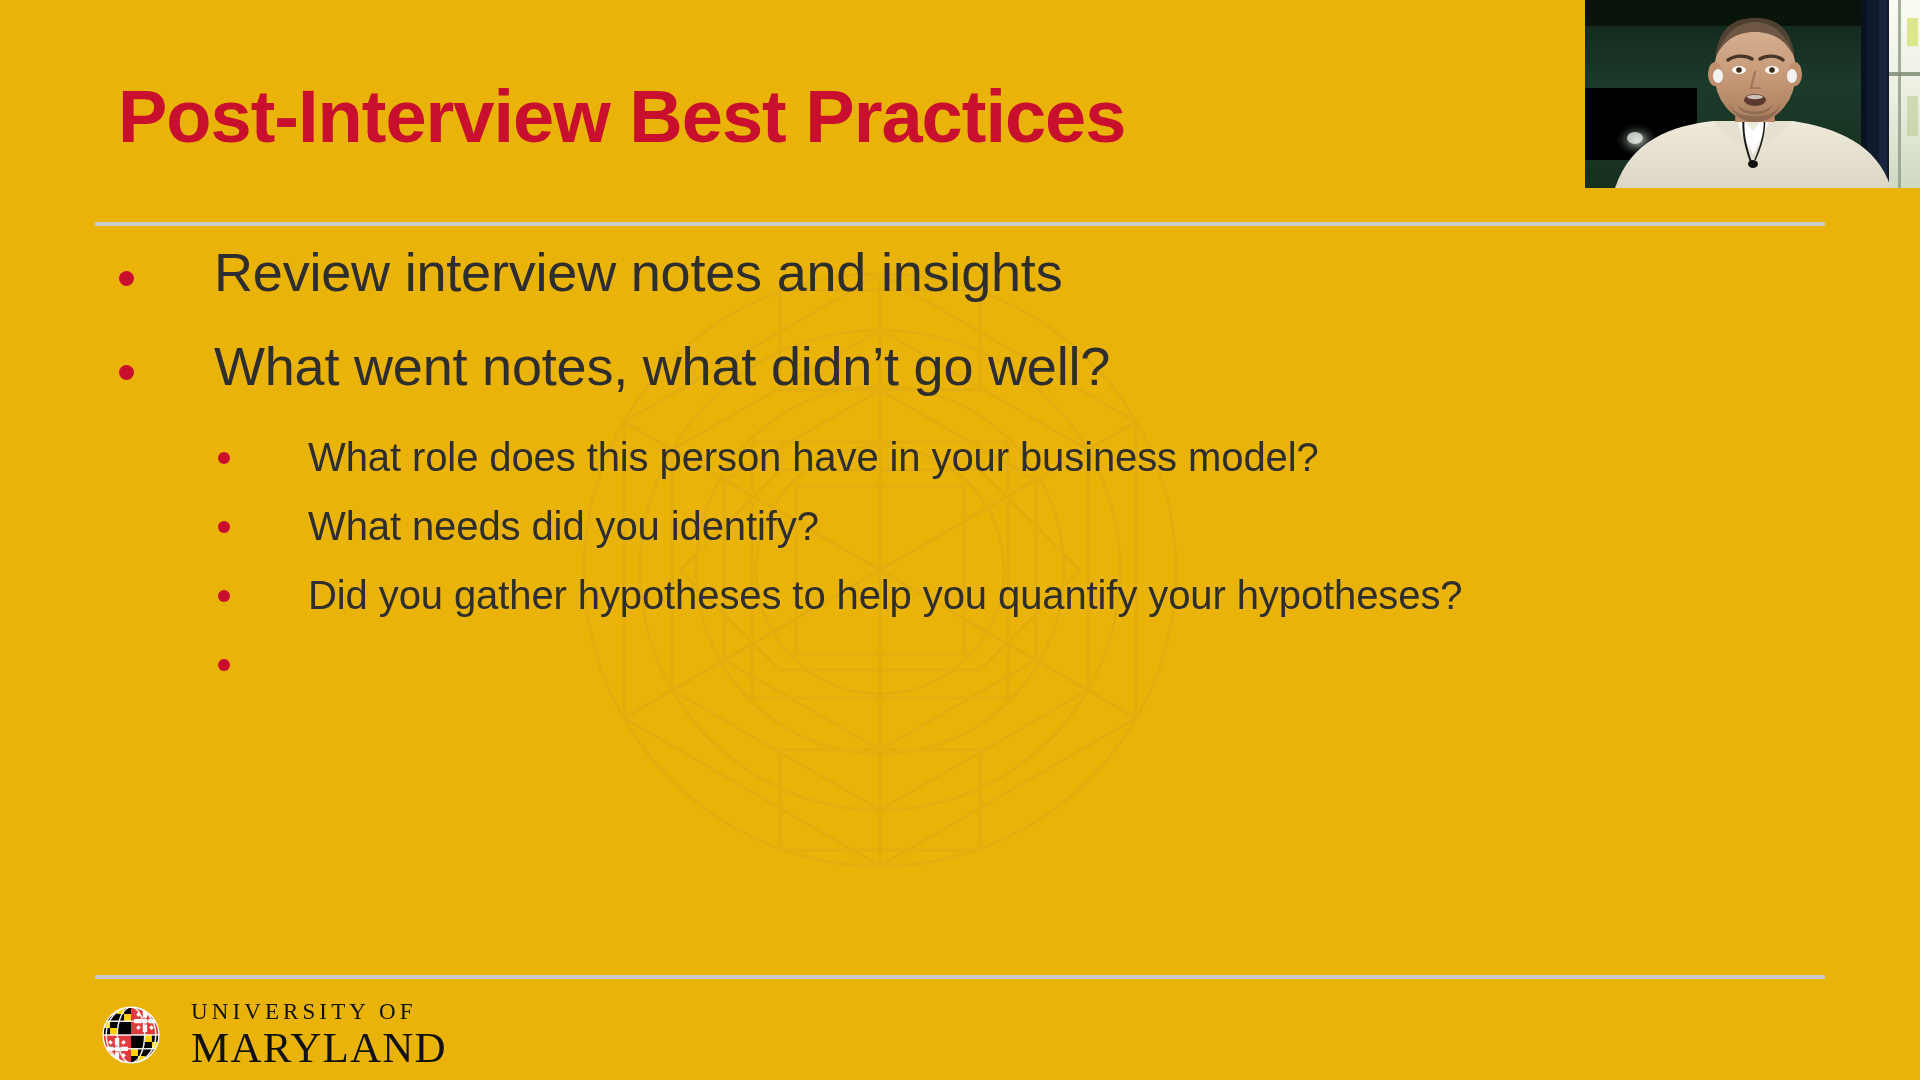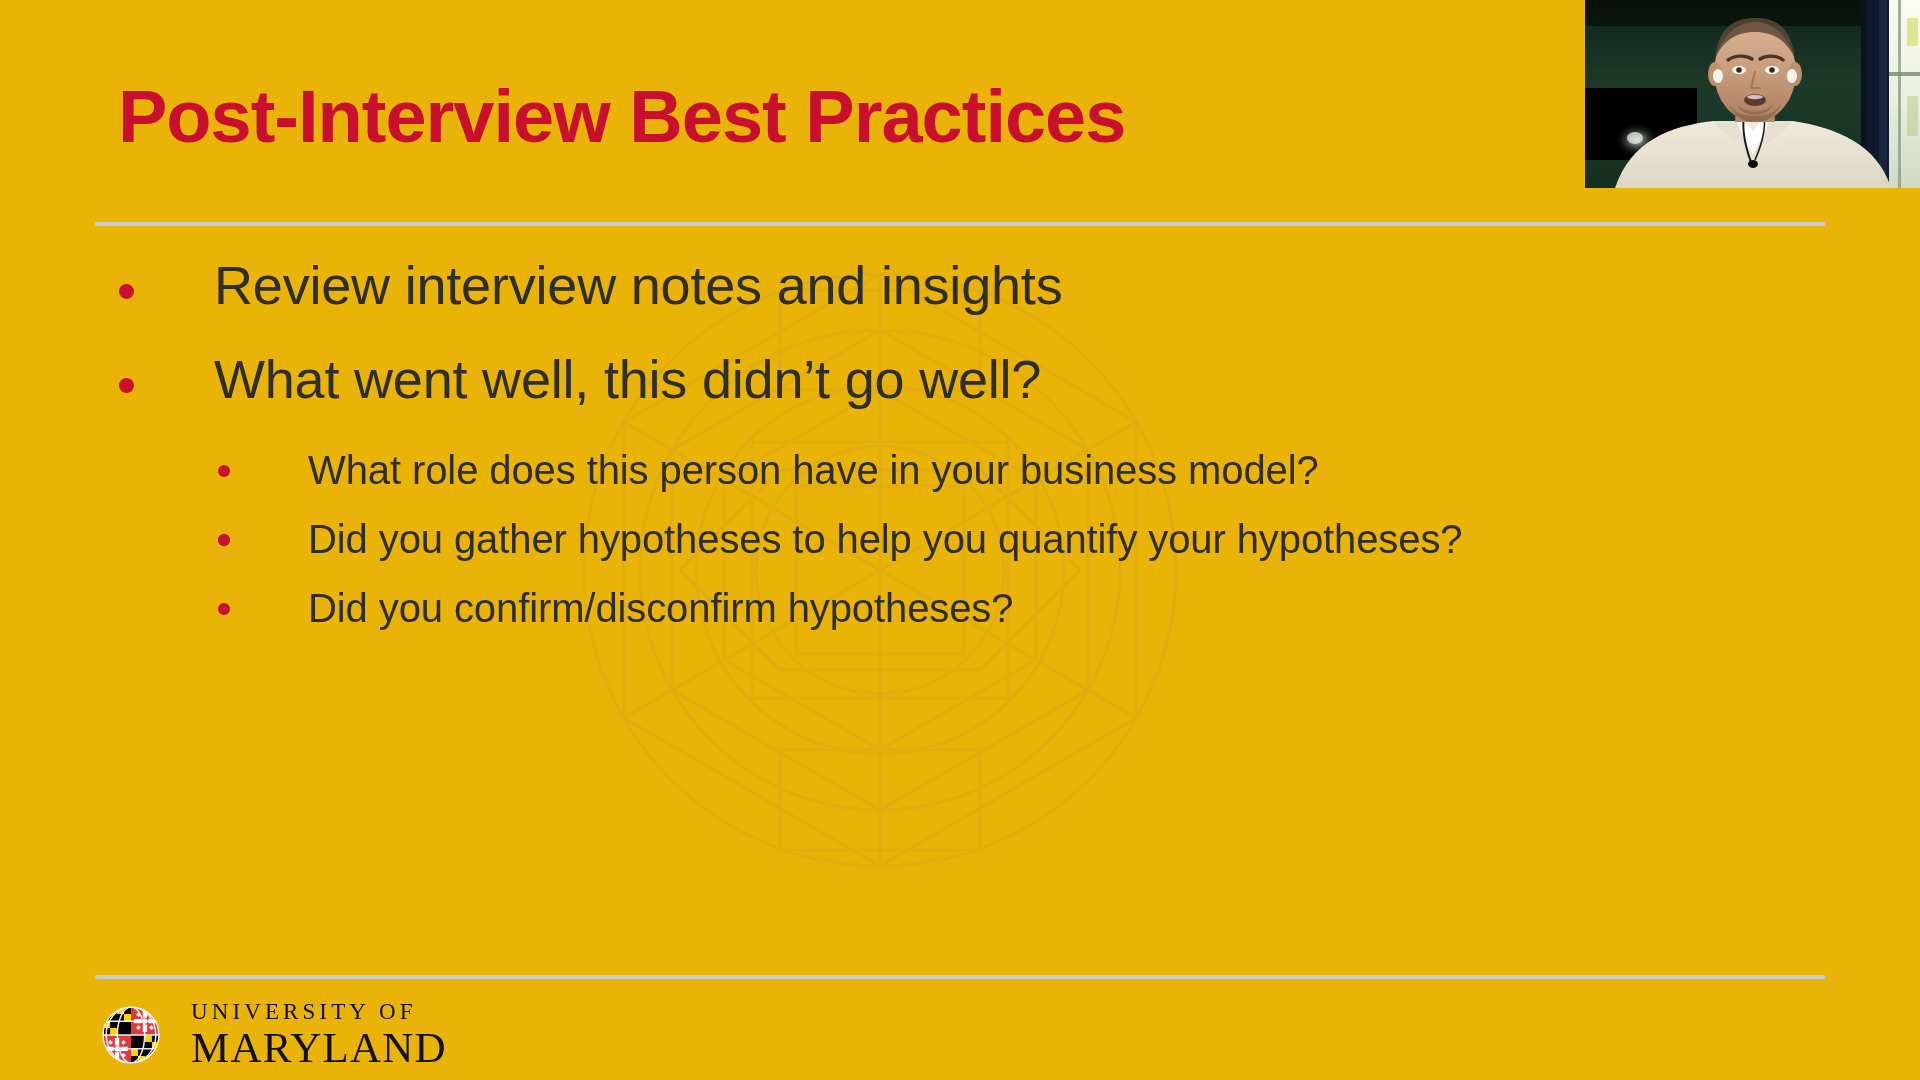--- a/index.html
+++ b/index.html
@@ -54,21 +54,21 @@
     background: #c9cacc;
     border-radius: 1px;
   }
   .rule-top    { top: 222px; }
   .rule-bottom { top: 975px; }
 
   
   .body {
     position: absolute;
     left: 0;
-    top: 255px;
+    top: 242px;
     width: 1560px;
   }
 
   .lvl1 {
     position: relative;
     padding-left: 214px;
     margin-bottom: 34px;
     font-size: 54px;
     color: #2e2e2e;
     line-height: 1.12;
@@ -189,40 +189,40 @@
 
   <div class="body">
 
     <div class="lvl1">
       <span class="dot"></span>
       <span>Review interview notes and insights</span>
     </div>
 
     <div class="lvl1">
       <span class="dot"></span>
-      <span>What went well, this didn’t go well?</span>
+      <span>What went notes, what didn’t go well?</span>
     </div>
 
     <div class="lvl2 spacer-top">
       <span class="dot"></span>
       <span>What role does this person have in your business model?</span>
     </div>
 
     <div class="lvl2">
       <span class="dot"></span>
+      <span>What needs did you identify?</span>
     </div>
 
     <div class="lvl2">
       <span class="dot"></span>
       <span>Did you gather hypotheses to help you quantify your hypotheses?</span>
     </div>
 
     <div class="lvl2">
       <span class="dot"></span>
-      <span>Did you confirm/disconfirm hypotheses?</span>
     </div>
 
   </div>
 
   <div class="footer-logo">
     <svg class="umd-globe" viewBox="0 0 100 100" xmlns="http://www.w3.org/2000/svg">
       <defs>
         <clipPath id="globeClip">
             <circle cx="50" cy="50" r="45"></circle>
           </clipPath>

